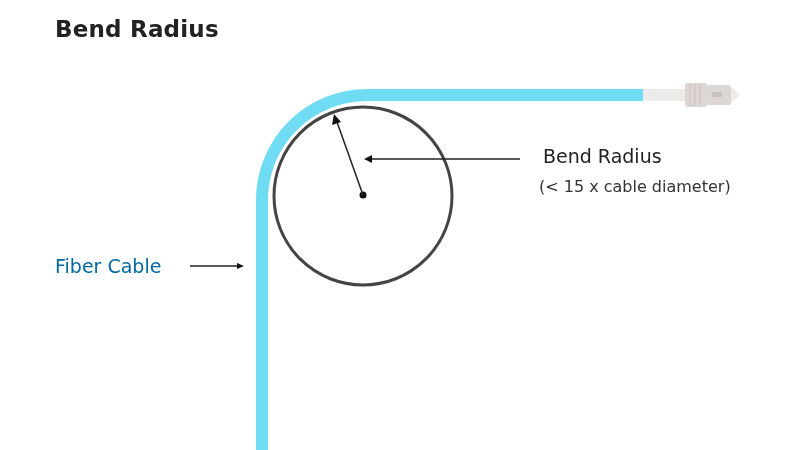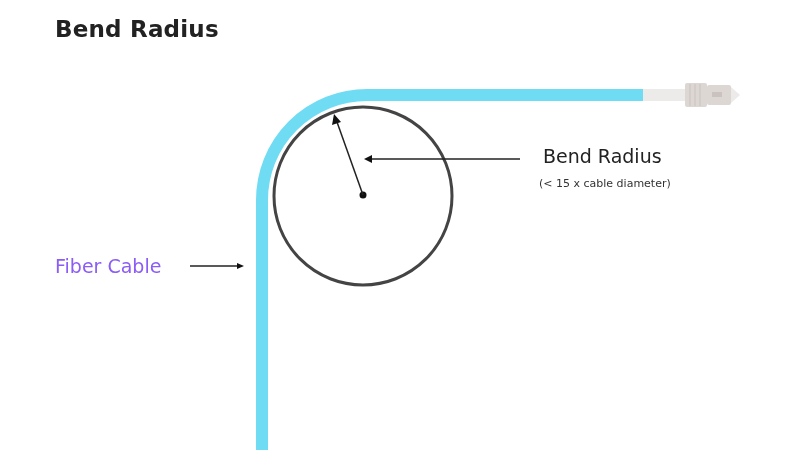--- a/index.html
+++ b/index.html
@@ -1,20 +1,20 @@
 <!DOCTYPE html>
 <html><head>
 <meta charset="utf-8">
 <style>
   html, body { margin:0; padding:0; background:#ffffff; }
   body { width:800px; height:450px; position:relative; overflow:hidden; font-family:"DejaVu Sans", sans-serif; }
   .title { position:absolute; left:55px; top:16px; font-size:23px; font-weight:bold; color:#222; letter-spacing:0.2px; }
   .label-main { position:absolute; left:543px; top:145px; font-size:19px; color:#222; }
-  .label-sub { position:absolute; left:539px; top:177px; font-size:11px; color:#333; }
-  .label-cable { position:absolute; left:55px; top:255px; font-size:19px; color:#8b5cf6; }
+  .label-sub { position:absolute; left:539px; top:177px; font-size:16px; color:#333; }
+  .label-cable { position:absolute; left:55px; top:255px; font-size:19px; color:#0369a1; }
   svg { position:absolute; left:0; top:0; }
 </style>
 </head>
 <body>
 
 <div class="title">Bend Radius</div>
 
 <svg width="800" height="450" viewBox="0 0 800 450">
 
   <path d="M262 450 L262 200 A105 105 0 0 1 367 95 L643 95" fill="none" stroke="#6fdcf3" stroke-width="12"></path>

